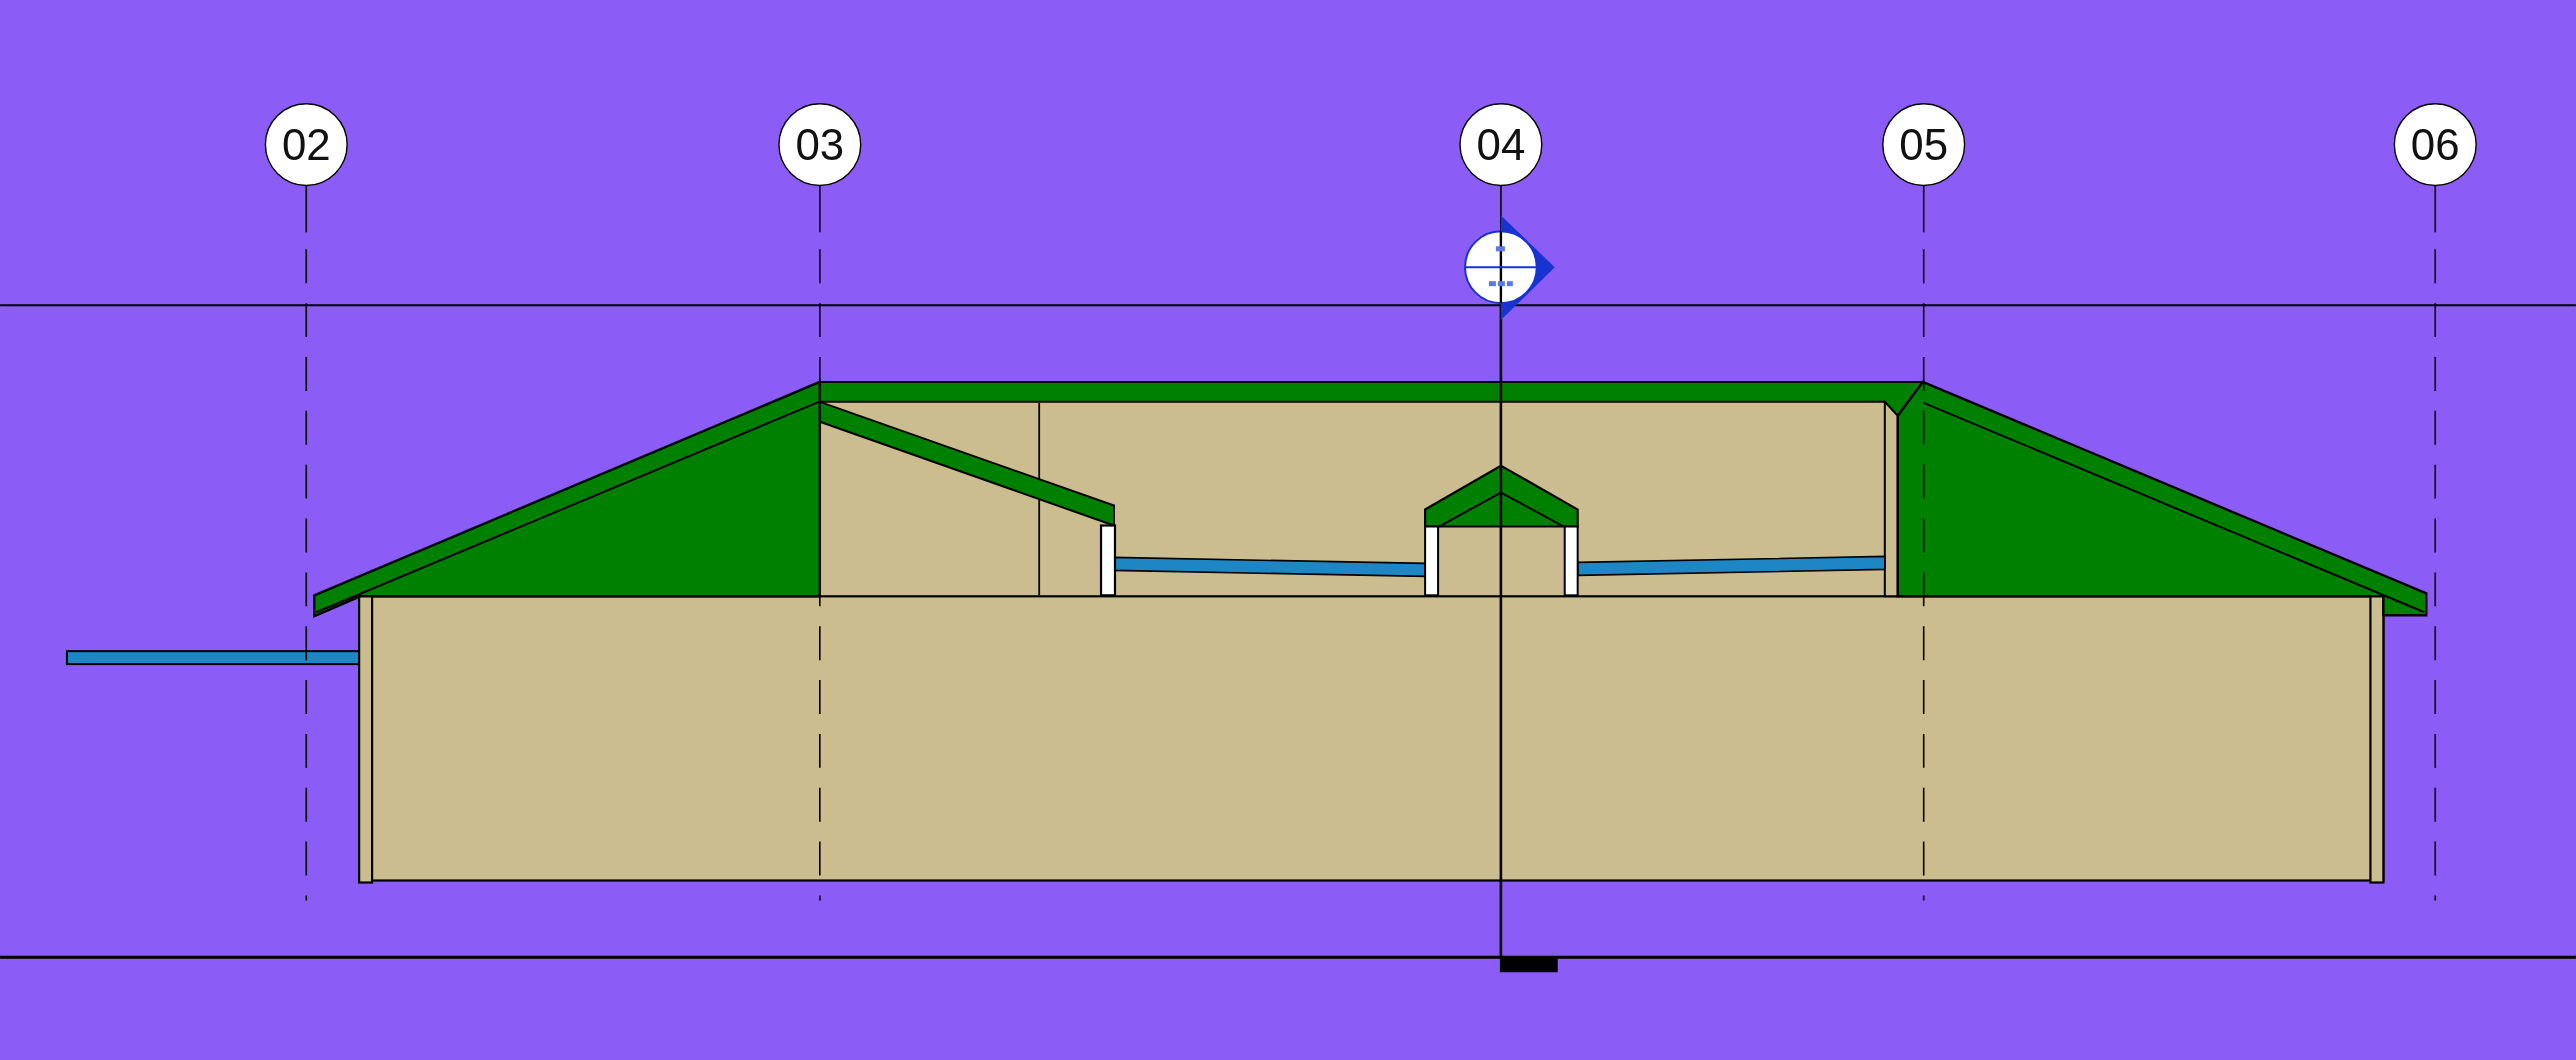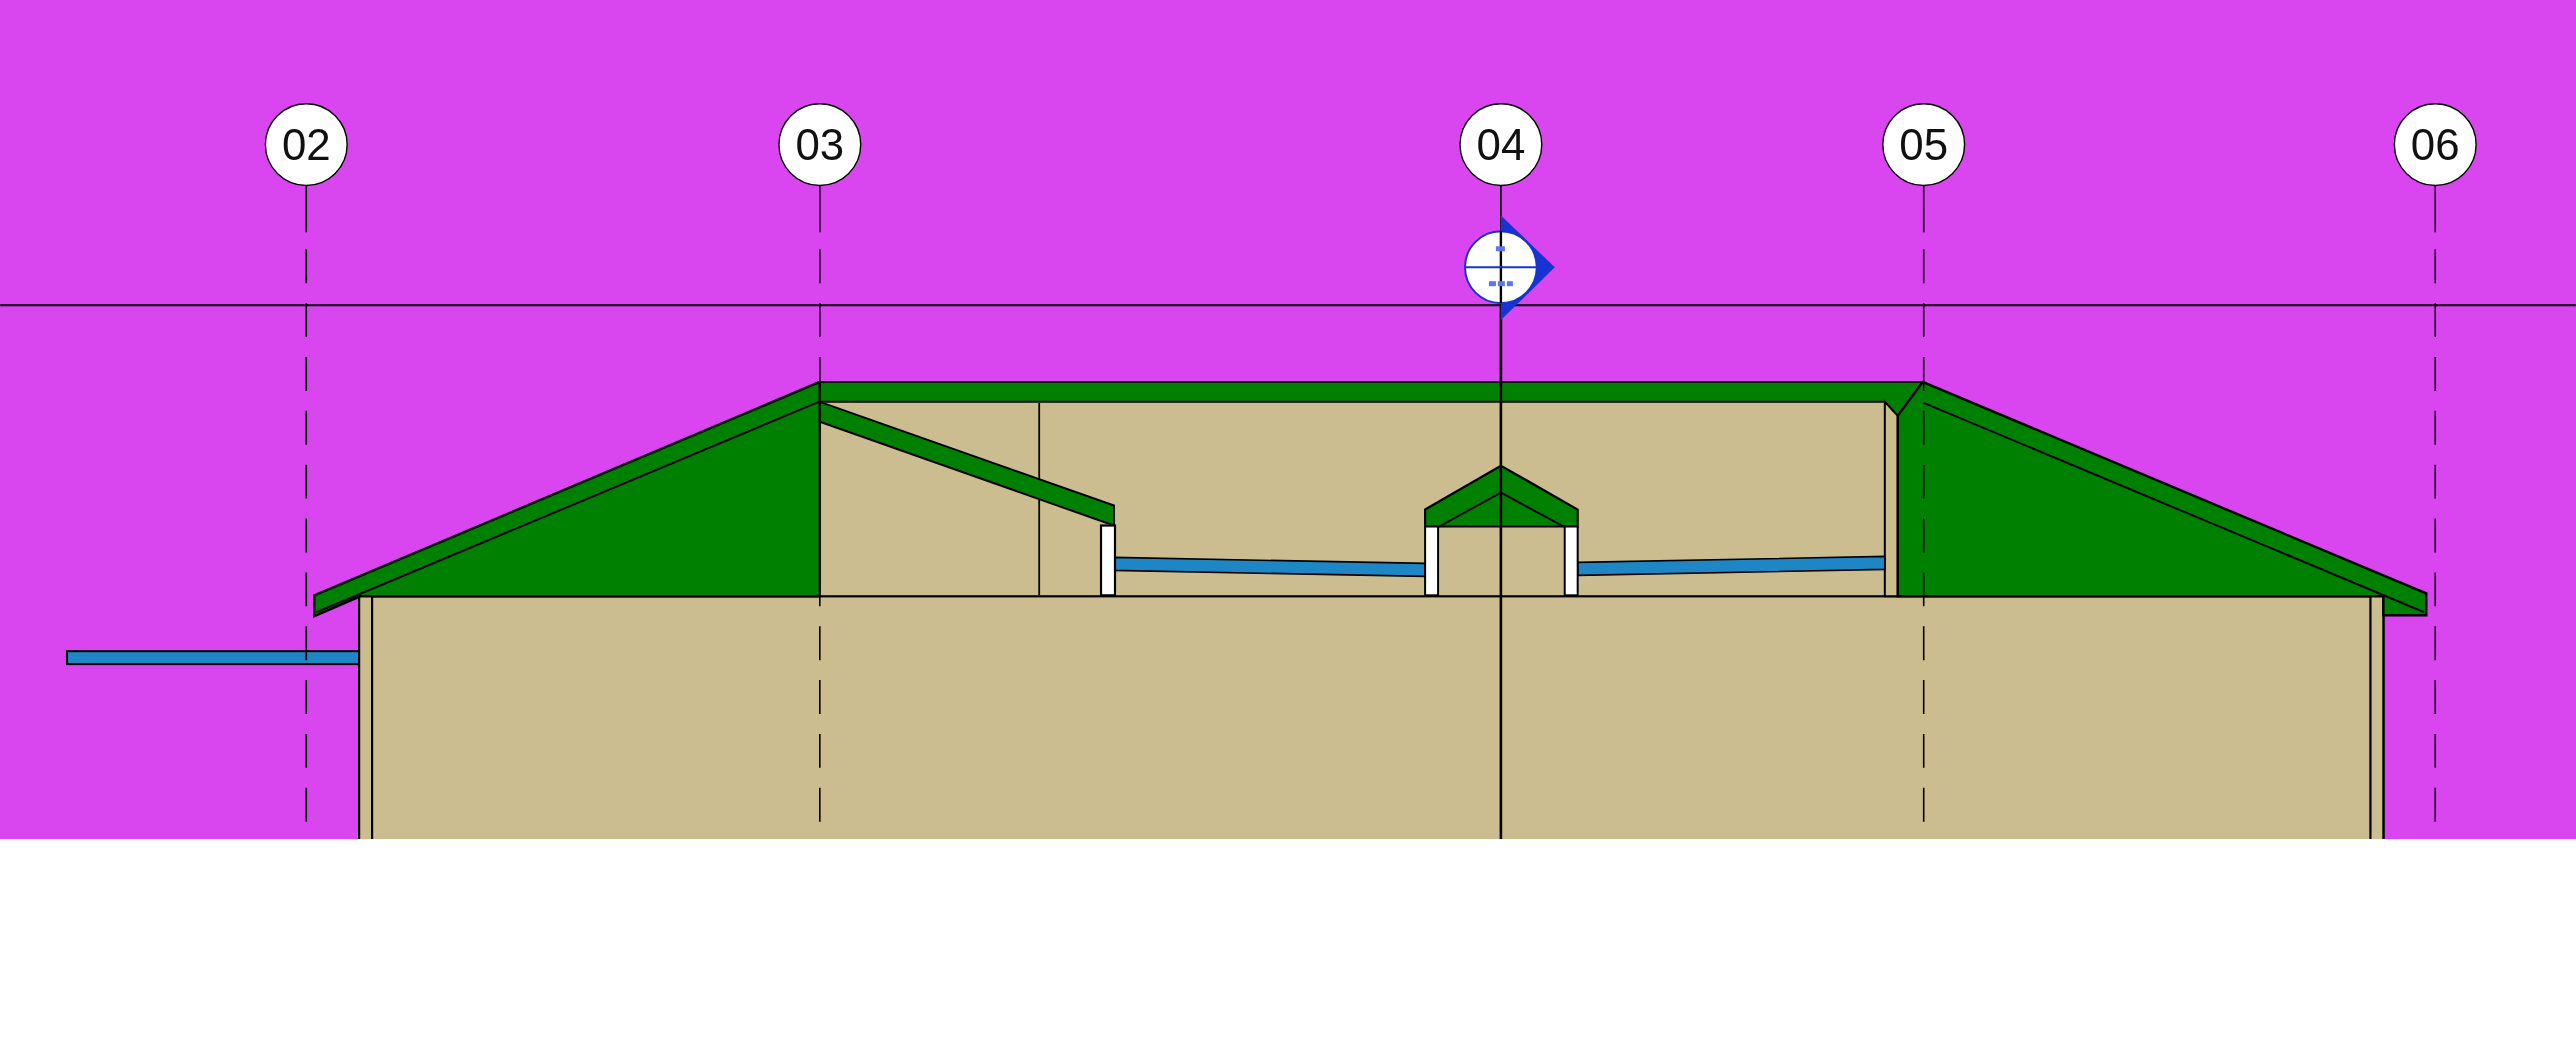--- a/index.html
+++ b/index.html
@@ -1,16 +1,16 @@
 <!DOCTYPE html>
 <html><head>
 <meta charset="utf-8">
 <style>
   html,body{margin:0;padding:0;background:#fff;}
-  .canvas-wrap{position:relative;width:2576px;height:839px;background:#d946ef;overflow:hidden;}
+  .canvas-wrap{position:relative;width:2576px;height:1060px;background:#8b5cf6;overflow:hidden;}
   svg{display:block;}
   text.grid-label{
     font-family:"Liberation Sans","DejaVu Sans",sans-serif;
     fill:#111111;
   }
 </style>
 </head>
 <body>
 
 <div class="canvas-wrap">

